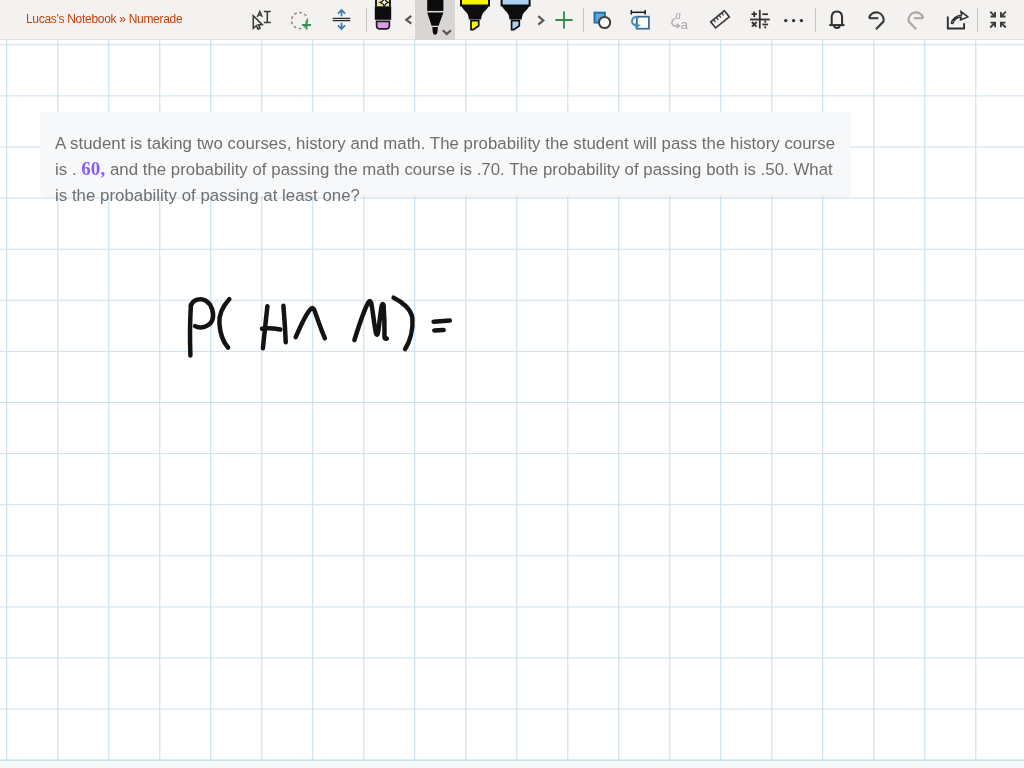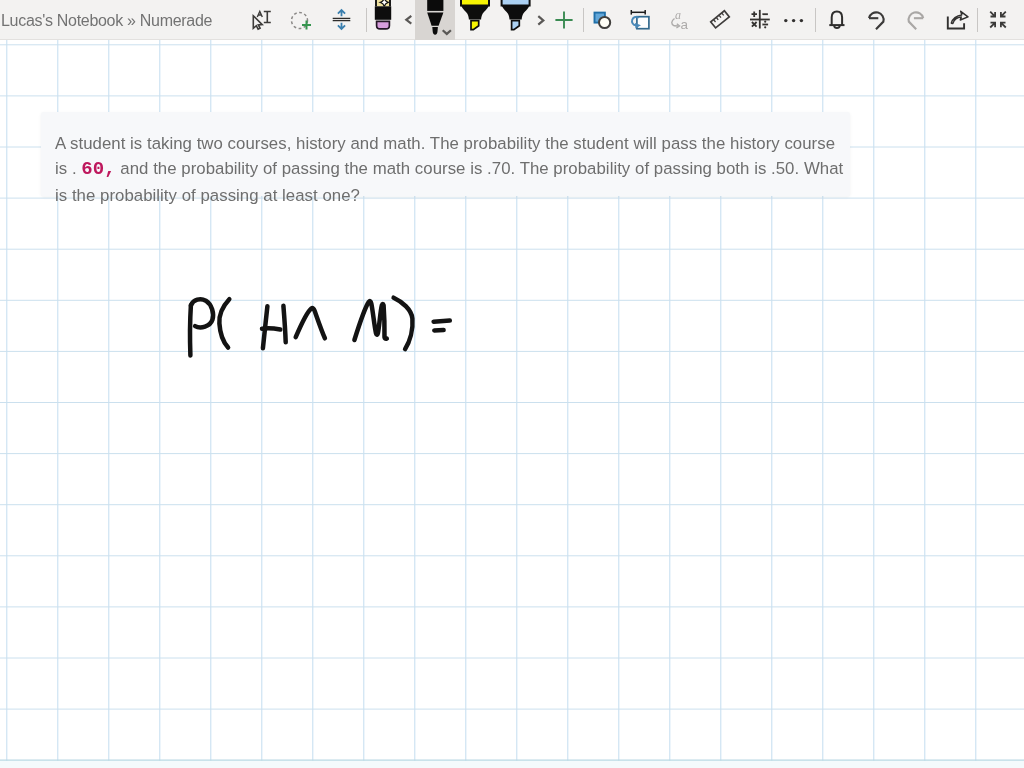--- a/index.html
+++ b/index.html
@@ -1,22 +1,22 @@
 <!DOCTYPE html>
 <html><head>
 <meta charset="utf-8">
 <style>
   html,body{margin:0;padding:0;width:1024px;height:768px;overflow:hidden;background:#fff;}
   body{font-family:"Liberation Sans", sans-serif;position:relative;}
   #toolbar{position:absolute;left:0;top:0;width:1024px;height:40px;background:#f3f2f1;border-bottom:1px solid #e3e1df;box-sizing:border-box;}
-  #title{position:absolute;left:1px;top:12.4px;font-size:16px;color:#737373;letter-spacing:-0.3px;white-space:nowrap;}
+  #title{position:absolute;left:26px;top:12.4px;font-size:12px;color:#c2410c;letter-spacing:-0.3px;white-space:nowrap;}
   #canvas{position:absolute;left:0;top:0;width:1024px;height:768px;}
   #qbox{position:absolute;left:41px;top:112px;width:809px;height:84px;background:#f7f8fa;border-radius:2px;box-shadow:0 1px 3px rgba(120,130,140,0.10);}
   #qtext{position:absolute;left:55px;top:131px;font-size:16.8px;line-height:25.3px;color:#6e6e6e;letter-spacing:0.04px;white-space:nowrap;}
-  #qtext .m{font-family:Liberation Mono, monospace;font-weight:bold;font-size:19px;color:#be185d;}
+  #qtext .m{font-family:Liberation Serif, serif;font-weight:bold;font-size:19px;color:#8b5cf6;}
 </style>
 </head>
 <body>
 <svg id="canvas" width="1024" height="768" viewBox="0 0 1024 768">
 <line x1="6.8" y1="40" x2="6.8" y2="768" stroke="#c3ddf0" stroke-width="1"></line>
 <line x1="57.8" y1="40" x2="57.8" y2="768" stroke="#c3ddf0" stroke-width="1"></line>
 <line x1="108.8" y1="40" x2="108.8" y2="768" stroke="#c3ddf0" stroke-width="1"></line>
 <line x1="159.8" y1="40" x2="159.8" y2="768" stroke="#c3ddf0" stroke-width="1"></line>
 <line x1="210.8" y1="40" x2="210.8" y2="768" stroke="#c3ddf0" stroke-width="1"></line>
 <line x1="261.8" y1="40" x2="261.8" y2="768" stroke="#c3ddf0" stroke-width="1"></line>

